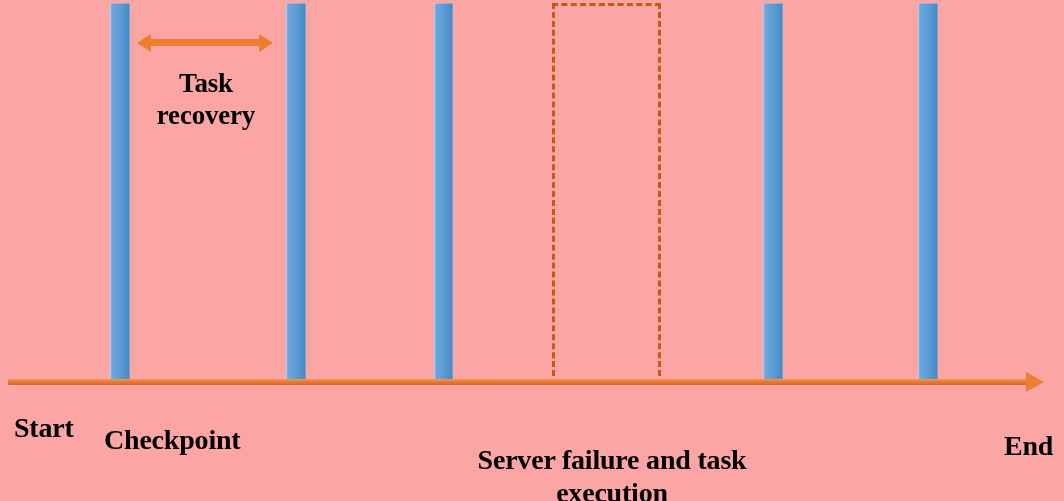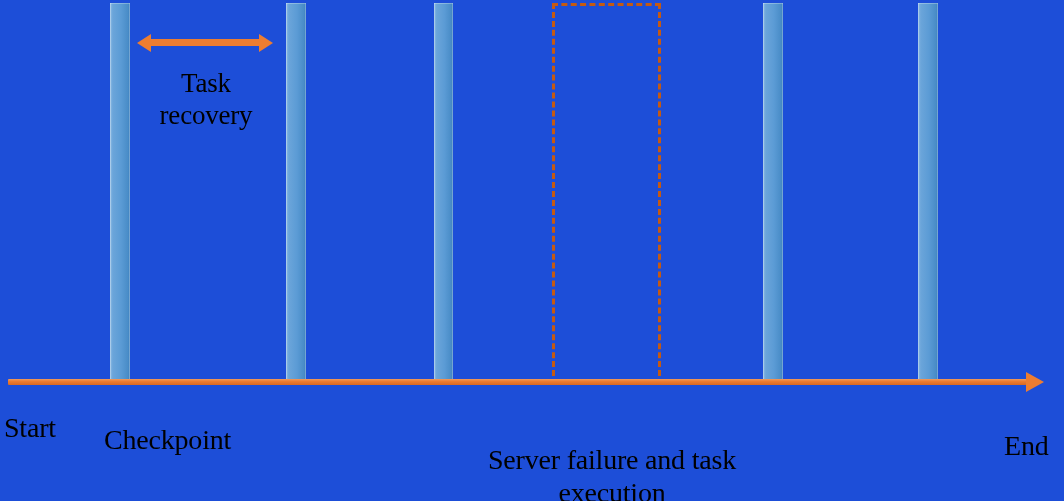--- a/index.html
+++ b/index.html
@@ -4,23 +4,24 @@
 <style>
   html, body {
     margin: 0;
     padding: 0;
     background: #ffffff;
   }
   #stage {
     position: relative;
     width: 1064px;
     height: 501px;
-    background: #1d4ed8;
+    background: #fca5a5;
     overflow: hidden;
     font-family: "Liberation Serif", "DejaVu Serif", serif;
+    font-weight: bold;
   }
 
   
   .bar {
     position: absolute;
     background: linear-gradient(to right,
                 #8FBCE4 0%,
                 #6BA5DA 14%,
                 #5B9BD5 55%,
                 #4A8DC8 88%,
@@ -104,21 +105,21 @@
 
   <div class="timeline-line" style="left:8px; top:379px; width:1022px; height:6px;"></div>
   <div class="timeline-arrow" style="left:1026px; top:372px;"></div>
 
   <div class="dbl-arrow-shaft" style="left:150px; top:39px; width:112px; height:7px;"></div>
   <div class="dbl-arrow-head left" style="left:137px; top:33.5px;"></div>
   <div class="dbl-arrow-head right" style="left:259px; top:33.5px;"></div>
 
   <div class="label centered" style="left:206px; top:68px; width:200px;"><span>Task</span><br><span>recovery</span></div>
 
-  <div class="label axis-label" style="left:4px; top:411px;">Start</div>
+  <div class="label axis-label" style="left:14px; top:411px;">Start</div>
 
   <div class="label axis-label" style="left:104px; top:411px;margin-top:12px;">Checkpoint</div>
 
   <div class="label centered axis-label" style="left:612px; top:411px; width:340px;margin-top:32px;"><span>Server failure and task</span><br><span>execution</span></div>
 
   <div class="label axis-label" style="left:1004px; top:429px;">End</div>
 
 </div>
 
 </body></html>

